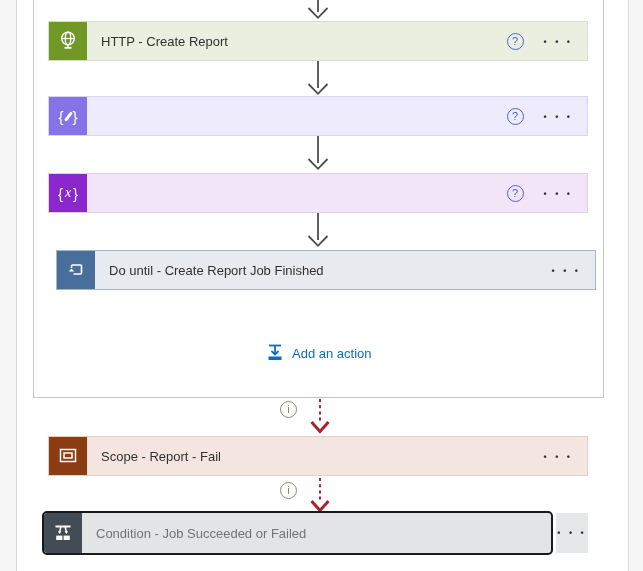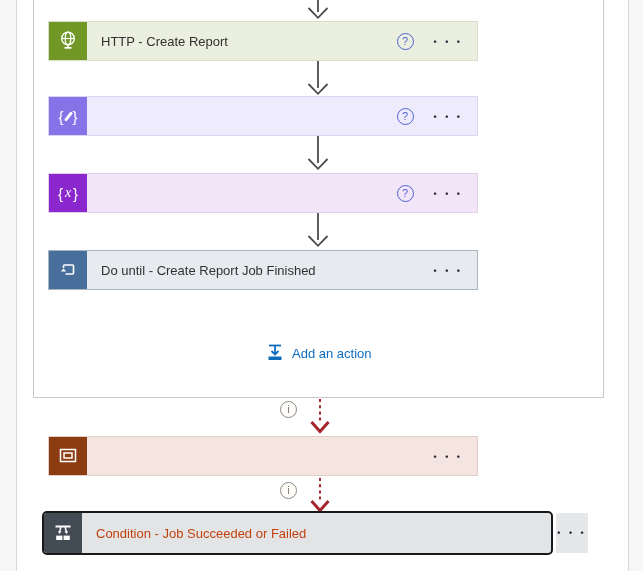--- a/index.html
+++ b/index.html
@@ -6,38 +6,38 @@
   html, body { background: #f7f7f7; font-family: "Liberation Sans", sans-serif; }
   .stage { position: relative; width: 643px; height: 571px; background: #f7f7f7; overflow: hidden; }
 
   .outer-scope { position: absolute; left: 16px; top: -20px; width: 613px; height: 640px;
                  background: #ffffff; border-left: 1px solid #d8d8d8; border-right: 1px solid #d8d8d8; }
   .inner-scope { position: absolute; left: 33px; top: -20px; width: 571px; height: 418px;
                  background: #ffffff; border: 1px solid #c8c8c8; }
 
   .connector { position: absolute; }
 
-  .card { position: absolute; left: 48px; width: 430px; height: 40px;
+  .card { position: absolute; left: 48px; width: 540px; height: 40px;
           display: flex; align-items: center; z-index: 2; cursor: pointer; }
   .card .icon { width: 38px; align-self: stretch; flex: 0 0 38px;
                 display: flex; align-items: center; justify-content: center; color: #fff; }
   .card .title { margin-left: 14px; font-size: 13px; color: #323130; white-space: nowrap; }
   .help { margin-left: auto; width: 17px; height: 17px; border: 1px solid #4f63d2; border-radius: 50%;
           color: #4f63d2; font-size: 11px; line-height: 15px; text-align: center; flex: 0 0 17px; cursor: pointer; }
   .menu { margin-left: 20px; margin-right: 14px; color: #2e2e3a; font-size: 9px; font-weight: bold;
           letter-spacing: 3px; white-space: nowrap; cursor: pointer; line-height: 10px; padding-top: 2px; }
   .menu.auto { margin-left: auto; }
 
   .card-http   { top: 21px;  background: #ebefe0; border: 1px solid #d9dec9; }
   .card-http .icon { background: #719727; }
   .card-parse  { top: 96px;  background: #edebfc; border: 1px solid #d9d5f2; }
   .card-parse .icon { background: #8673e8; }
   .card-setvar { top: 173px; background: #f2e5f7; border: 1px solid #e2d0ea; }
   .card-setvar .icon { background: #8a28cd; }
-  .card-dountil{ top: 250px; background: #e7ebef; border: 1px solid #a9b6c2; }
+  .card-dountil{ top: 250px; background: #e7ebef; border: 1px solid #a9b6c2; margin-left: 8px; }
   .card-dountil .icon { background: #486f9c; }
   .card-scope  { top: 436px; background: #f4e5e1; border: 1px solid #e3cfc9; }
   .card-scope .icon { background: #8b3c10; }
 
   .brace { font-size: 15px; color: #fff; }
   .pencil { display: inline-block; width: 3px; height: 11px; background: #fff; border-radius: 2px;
             transform: rotate(38deg); margin: 0 3px; }
   .varx { font-family: "Liberation Serif", serif; font-style: italic; font-size: 14px; color: #fff; margin: 0 2px; }
 
   .add-action { position: absolute; left: 265px; top: 343px; display: flex; align-items: center; gap: 7px;
@@ -48,21 +48,21 @@
                 background: #fffef8; color: #6f6f6f; font-size: 10px; line-height: 15px; text-align: center;
                 z-index: 2; }
   .info-1 { left: 280px; top: 401px; }
   .info-2 { left: 280px; top: 482px; }
 
   .selected-wrap { position: absolute; left: 42px; top: 511px; width: 511px; height: 44px;
                    background: #e3e4e6; border: 2px solid #191919; border-radius: 5px;
                    display: flex; align-items: center; z-index: 2; cursor: pointer; overflow: hidden; }
   .selected-wrap .icon { width: 38px; align-self: stretch; flex: 0 0 38px; background: #434b55;
                          display: flex; align-items: center; justify-content: center; }
-  .selected-wrap .title { margin-left: 14px; font-size: 13px; color: #c2410c; white-space: nowrap; }
+  .selected-wrap .title { margin-left: 14px; font-size: 13px; color: #737373; white-space: nowrap; }
   .menu-block { position: absolute; left: 556px; top: 513px; width: 32px; height: 40px; background: #e6e7e8;
                 display: flex; align-items: center; justify-content: center; color: #2e2e3a; font-size: 9px;
                 font-weight: bold; letter-spacing: 3px; cursor: pointer; z-index: 2; line-height: 10px; }
 </style>
 </head>
 <body>
 
 <div class="stage">
 
   <div class="outer-scope"></div>
@@ -150,20 +150,21 @@
     <path d="M4.5 24 L13 33.5 L21.5 24" stroke="#a4262c" stroke-width="3" fill="none"></path>
   </svg>
 
   <div class="card card-scope">
     <div class="icon">
       <svg width="24" height="24" viewBox="0 0 24 24" fill="none">
         <rect x="4.5" y="5.5" width="15" height="12" stroke="#fff" stroke-width="1.5"></rect>
         <rect x="8" y="9" width="8" height="5" stroke="#fff" stroke-width="1.5"></rect>
       </svg>
     </div>
+    <div class="title">Scope - Report - Fail</div>
     <div class="menu auto">• • •</div>
   </div>
 
   <div class="info-badge info-2">i</div>
   <svg class="connector" style="left:307px; top:477px;" width="26" height="38" viewBox="0 0 26 38">
     <line x1="13" y1="1" x2="13" y2="24" stroke="#a4262c" stroke-width="2" stroke-dasharray="3 3.2"></line>
     <path d="M4.5 24 L13 33.5 L21.5 24" stroke="#a4262c" stroke-width="3" fill="none"></path>
   </svg>
 
   <div class="selected-wrap">

